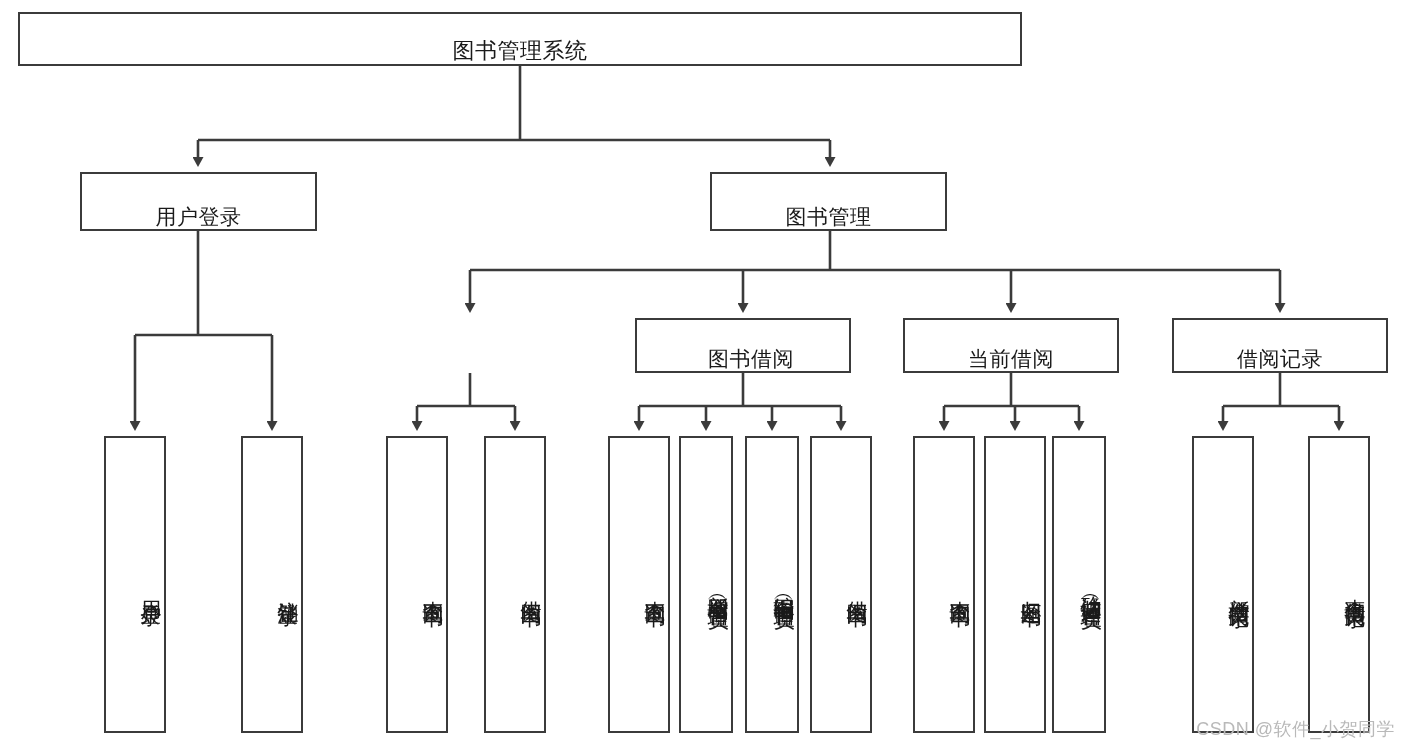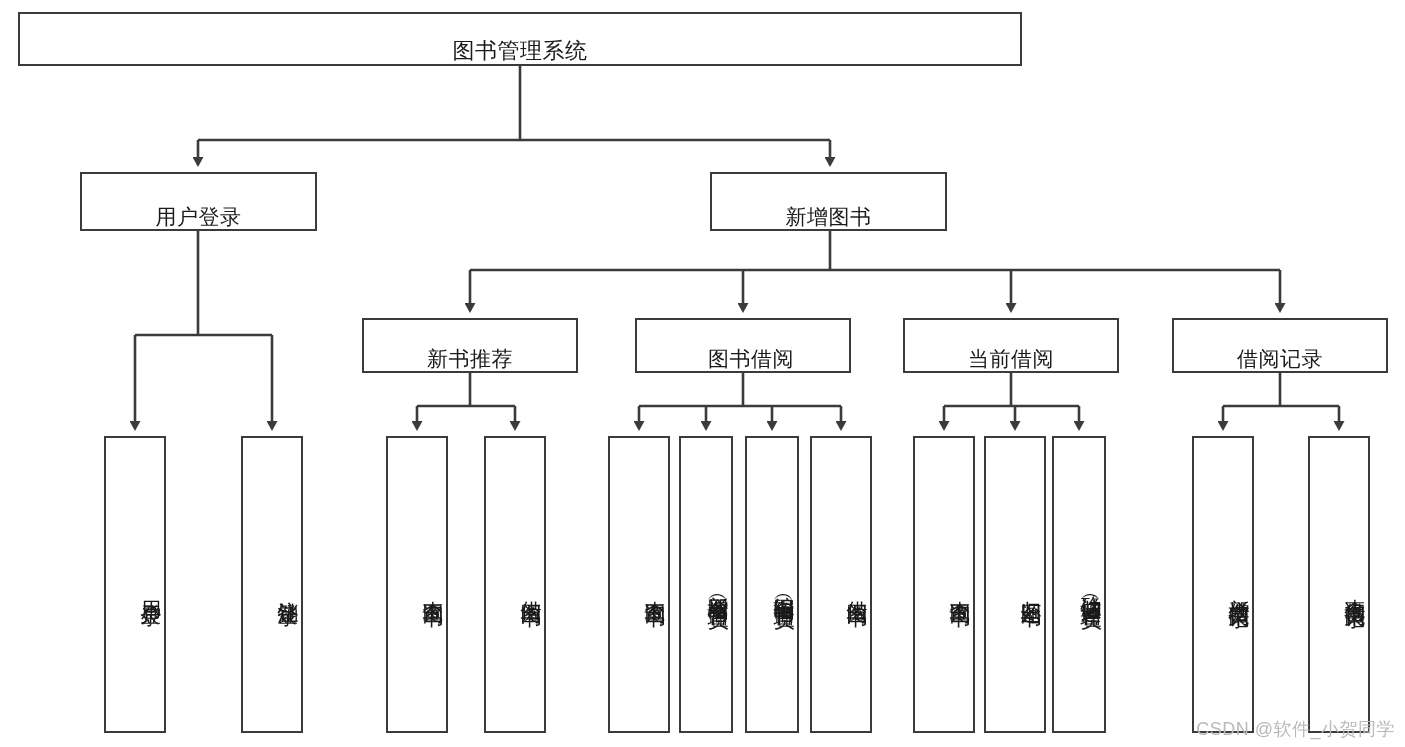--- a/index.html
+++ b/index.html
@@ -127,26 +127,23 @@
   </svg>
 
   <div class="node node-h node-root" style="left:18px; top:12px; width:1004px; height:54px;">
     <span>图书管理系统</span>
   </div>
 
   <div class="node node-h" style="left:80px; top:172px; width:237px; height:59px;">
     <span>用户登录</span>
   </div>
   <div class="node node-h" style="left:710px; top:172px; width:237px; height:59px;">
-    <span>新增图书</span>
+    <span>图书管理</span>
   </div>
 
-  <div class="node node-h" style="left:362px; top:318px; width:216px; height:55px;">
-    <span>新书推荐</span>
-  </div>
   <div class="node node-h" style="left:635px; top:318px; width:216px; height:55px;padding-left:16px;">
     <span>图书借阅</span>
   </div>
   <div class="node node-h" style="left:903px; top:318px; width:216px; height:55px;">
     <span>当前借阅</span>
   </div>
   <div class="node node-h" style="left:1172px; top:318px; width:216px; height:55px;">
     <span>借阅记录</span>
   </div>
 

